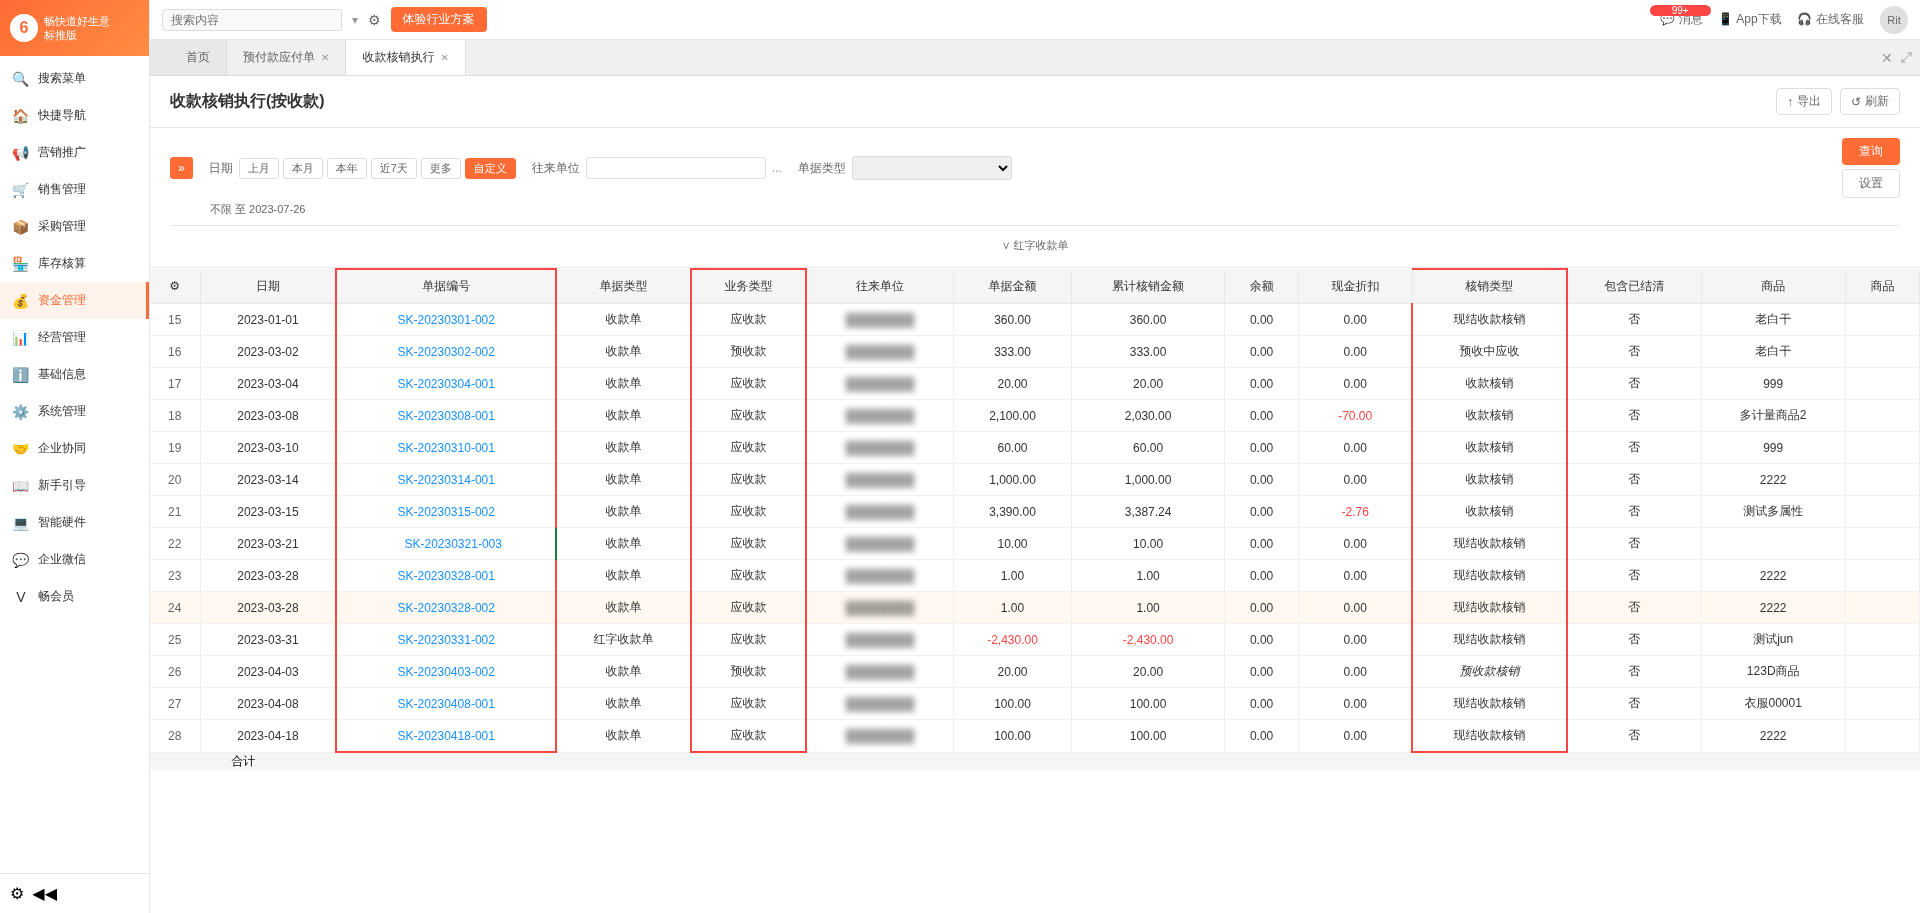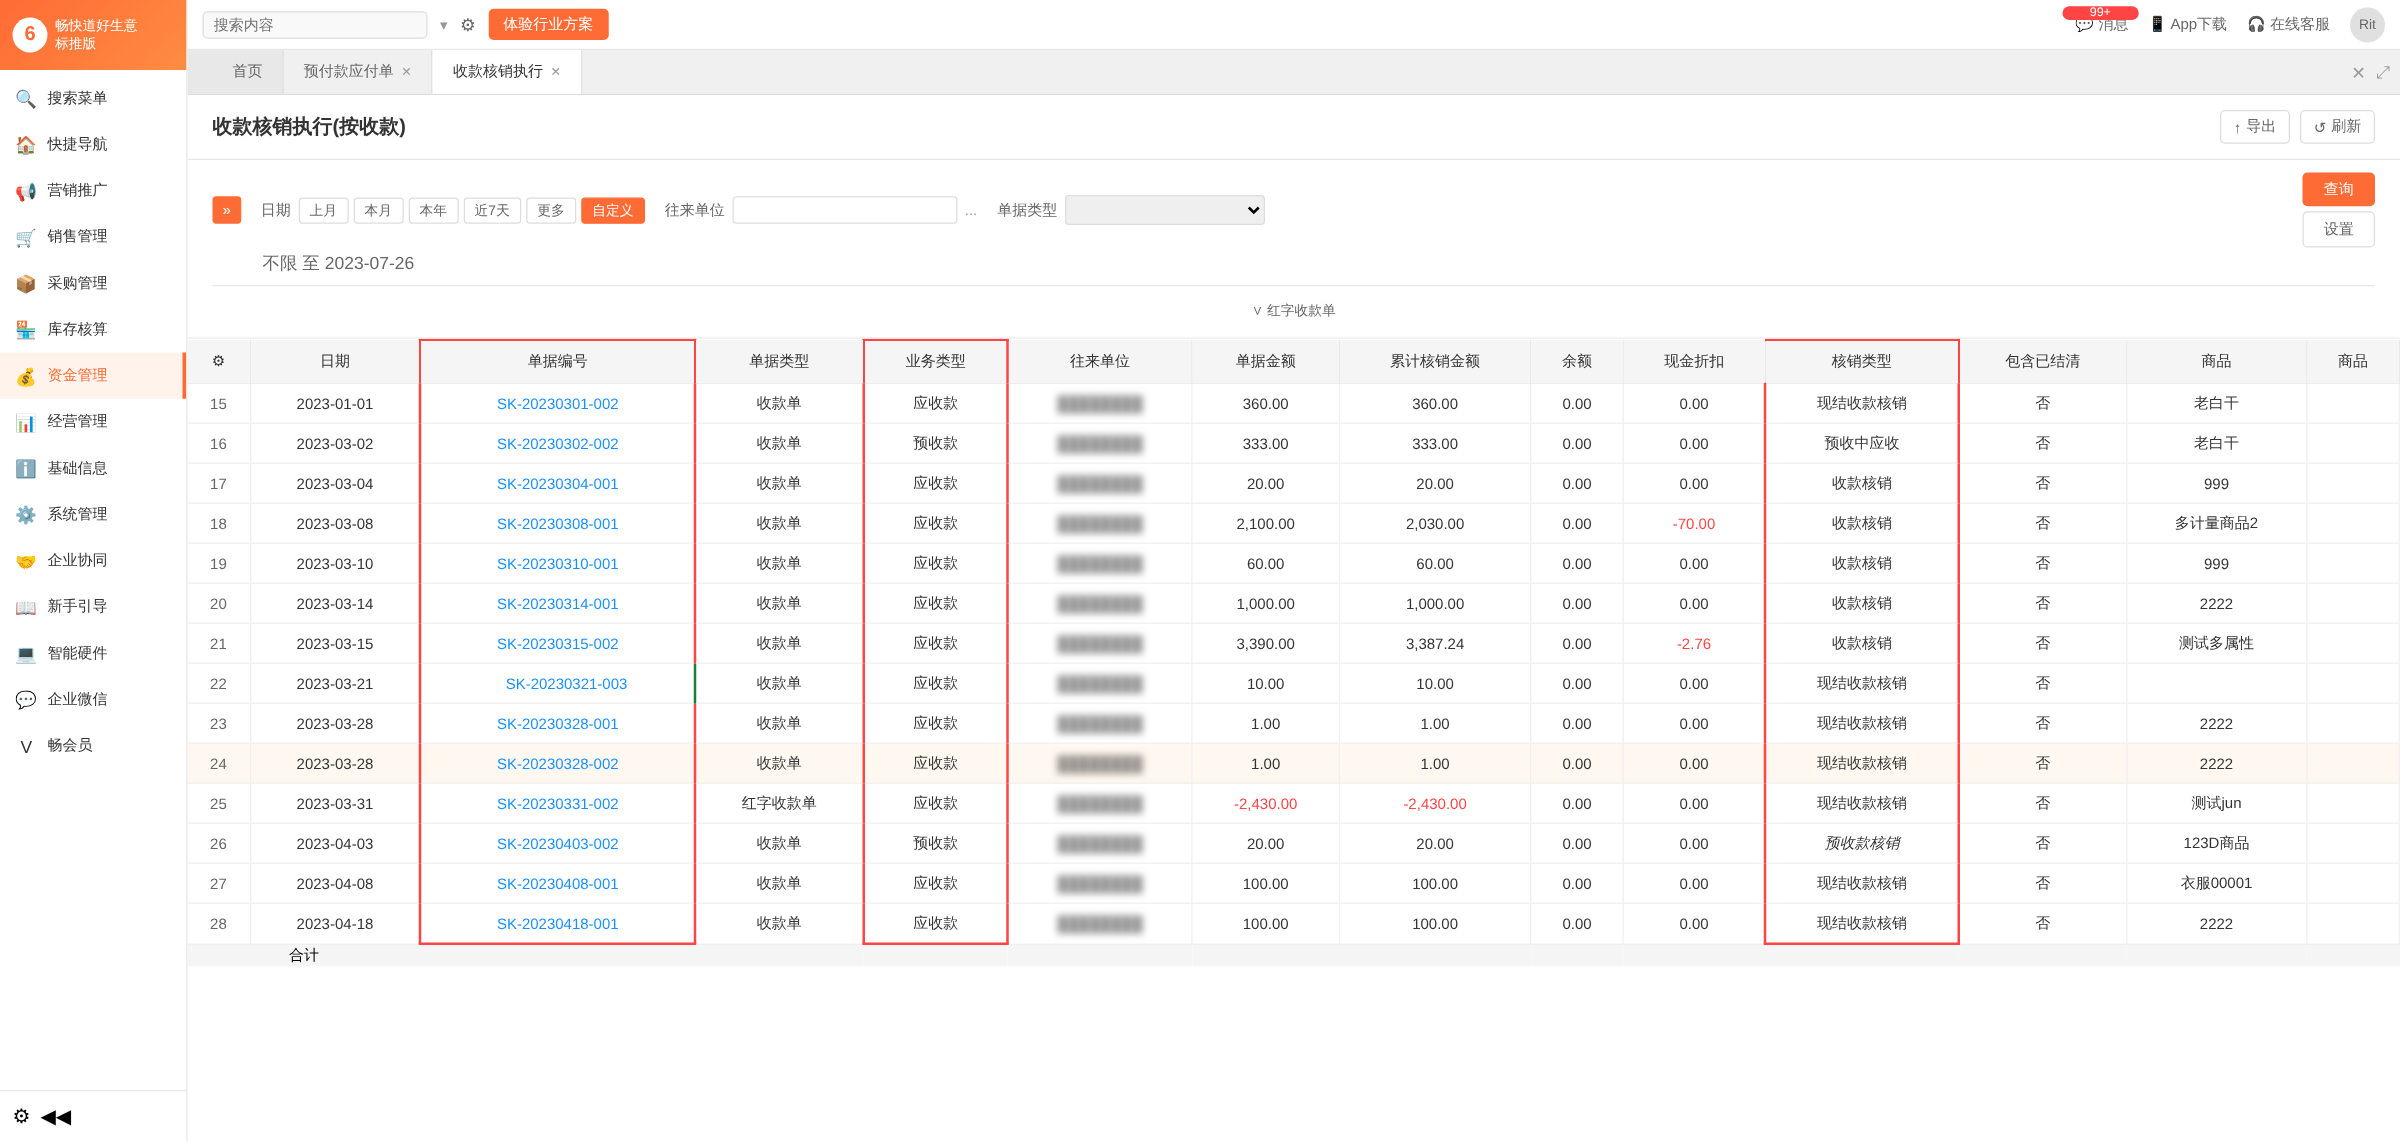--- a/index.html
+++ b/index.html
@@ -47,21 +47,21 @@
     .btn-refresh { background: #fff; border: 1px solid #ddd; border-radius: 4px; padding: 4px 10px; font-size: 12px; cursor: pointer; color: #666; display: flex; align-items: center; gap: 4px; }
 
     
     .filter-bar { background: #fff; padding: 10px 20px; border-bottom: 1px solid #e8e8e8; }
     .filter-row { display: flex; align-items: center; gap: 16px; flex-wrap: wrap; }
     .filter-item { display: flex; align-items: center; gap: 6px; }
     .filter-label { color: #666; font-size: 12px; white-space: nowrap; }
     .filter-btns { display: flex; gap: 4px; }
     .filter-btn { padding: 2px 8px; border: 1px solid #ddd; border-radius: 3px; background: #fff; font-size: 11px; cursor: pointer; color: #666; }
     .filter-btn.custom { background: #ff6b35; color: white; border-color: #ff6b35; }
-    .filter-date { color: #666; font-size: 14px; }
+    .filter-date { color: #666; font-size: 11px; }
     .filter-input { border: 1px solid #ddd; border-radius: 3px; padding: 3px 8px; font-size: 12px; width: 180px; }
     .filter-select { border: 1px solid #ddd; border-radius: 3px; padding: 3px 8px; font-size: 12px; width: 160px; }
     .btn-query { background: #ff6b35; color: white; border: none; border-radius: 4px; padding: 5px 16px; font-size: 12px; cursor: pointer; }
     .btn-setting { background: #fff; border: 1px solid #ddd; border-radius: 4px; padding: 5px 16px; font-size: 12px; cursor: pointer; color: #666; }
     .expand-row { text-align: center; padding: 4px; color: #666; font-size: 11px; cursor: pointer; }
     .expand-btn { background: none; border: none; color: #666; cursor: pointer; font-size: 11px; }
     .filter-divider { border: none; border-top: 1px solid #e8e8e8; margin: 8px 0; }
 
     
     .table-container { flex: 1; overflow: auto; background: #fff; margin: 0; }

